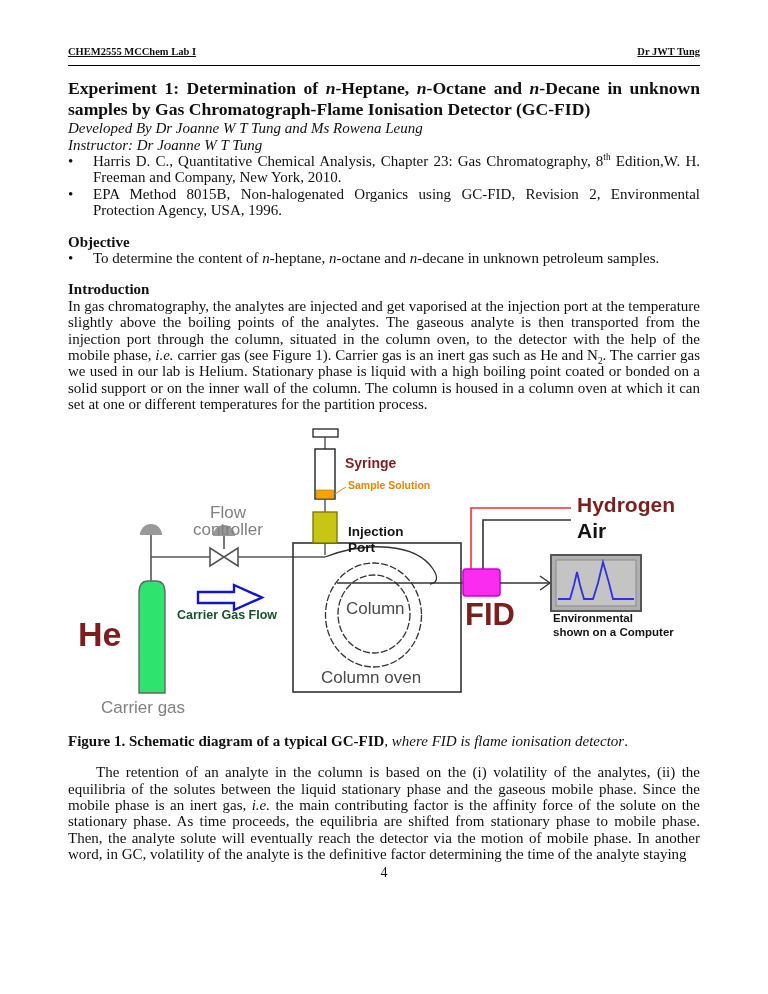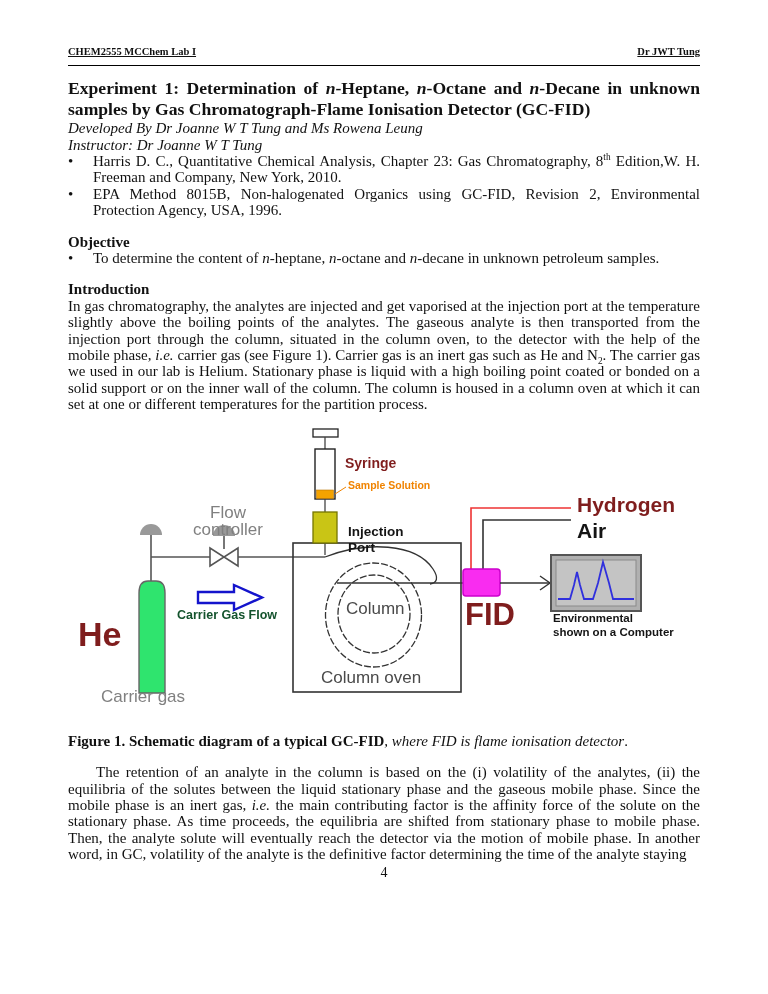--- a/index.html
+++ b/index.html
@@ -143,21 +143,21 @@
         <div>Injection</div>
         <div>Port</div>
       </div>
       <div class="flabel lab-gray" style="left:118px; top:85px; width:92px; text-align:center; font-size:17px; line-height:17.5px; white-space:normal;">
         <div>Flow</div>
         <div>controller</div>
       </div>
       <div class="flabel lab-red" style="left:513px; top:74px;  font-size:21px;">Hydrogen</div>
       <div class="flabel lab-black" style="left:513px; top:100px; font-size:21px;">Air</div>
       <div class="flabel lab-red" style="left:14px;  top:196px; font-size:34px;">He</div>
-      <div class="flabel lab-gray" style="left:37px;  top:268px; font-size:17px;">Carrier gas</div>
+      <div class="flabel lab-gray" style="left:37px;  top:279px; font-size:17px;">Carrier gas</div>
       <div class="flabel lab-blue" style="left:113px; top:189px; font-size:12.5px;">Carrier Gas Flow</div>
       <div class="flabel lab-dgray" style="left:282px; top:180px; font-size:17px;">Column</div>
       <div class="flabel lab-dgray" style="left:257px; top:249px; font-size:17px;">Column oven</div>
       <div class="flabel lab-red" style="left:401px; top:178px; font-size:31px;">FID</div>
       <div class="flabel lab-black" style="left:489px; top:192px; font-size:11.5px; line-height:14.5px;">
         <div>Environmental</div>
         <div>shown on a Computer</div>
       </div>
     </div>
 

